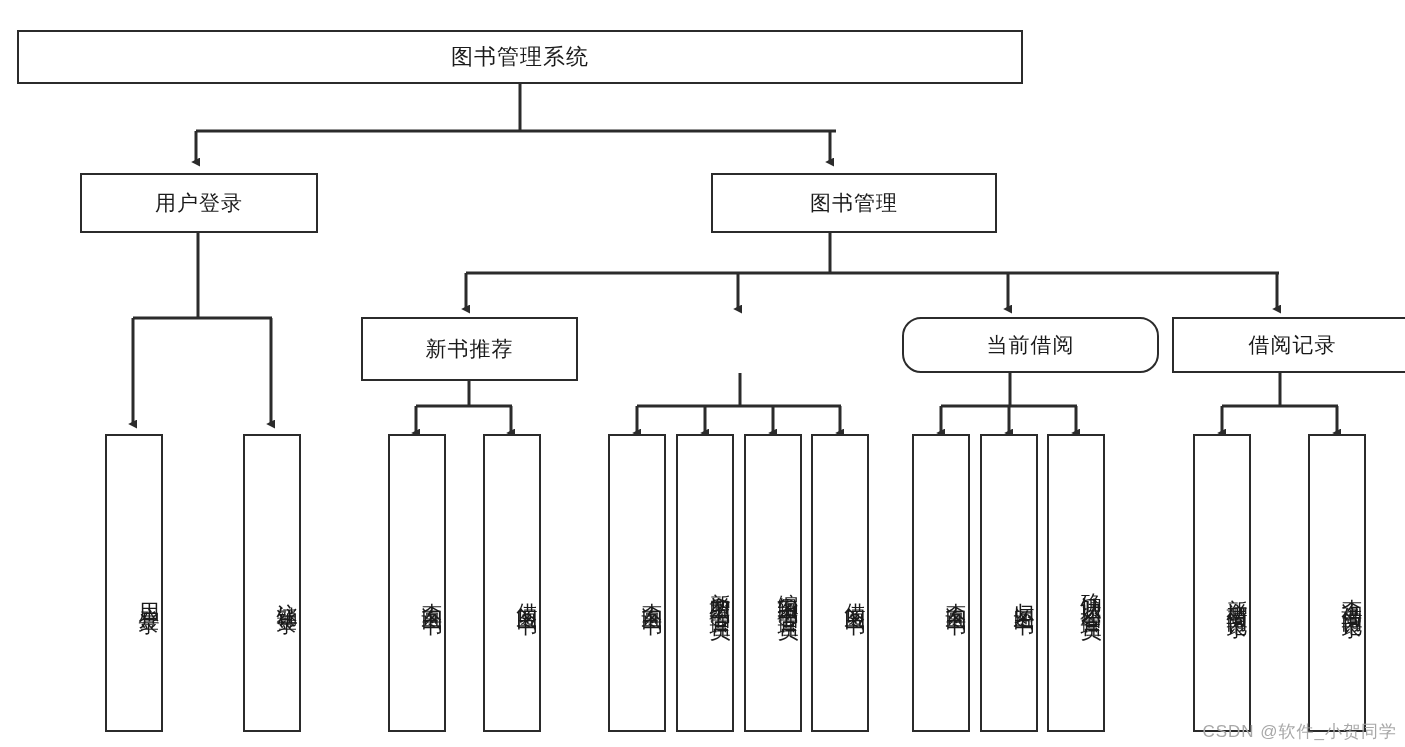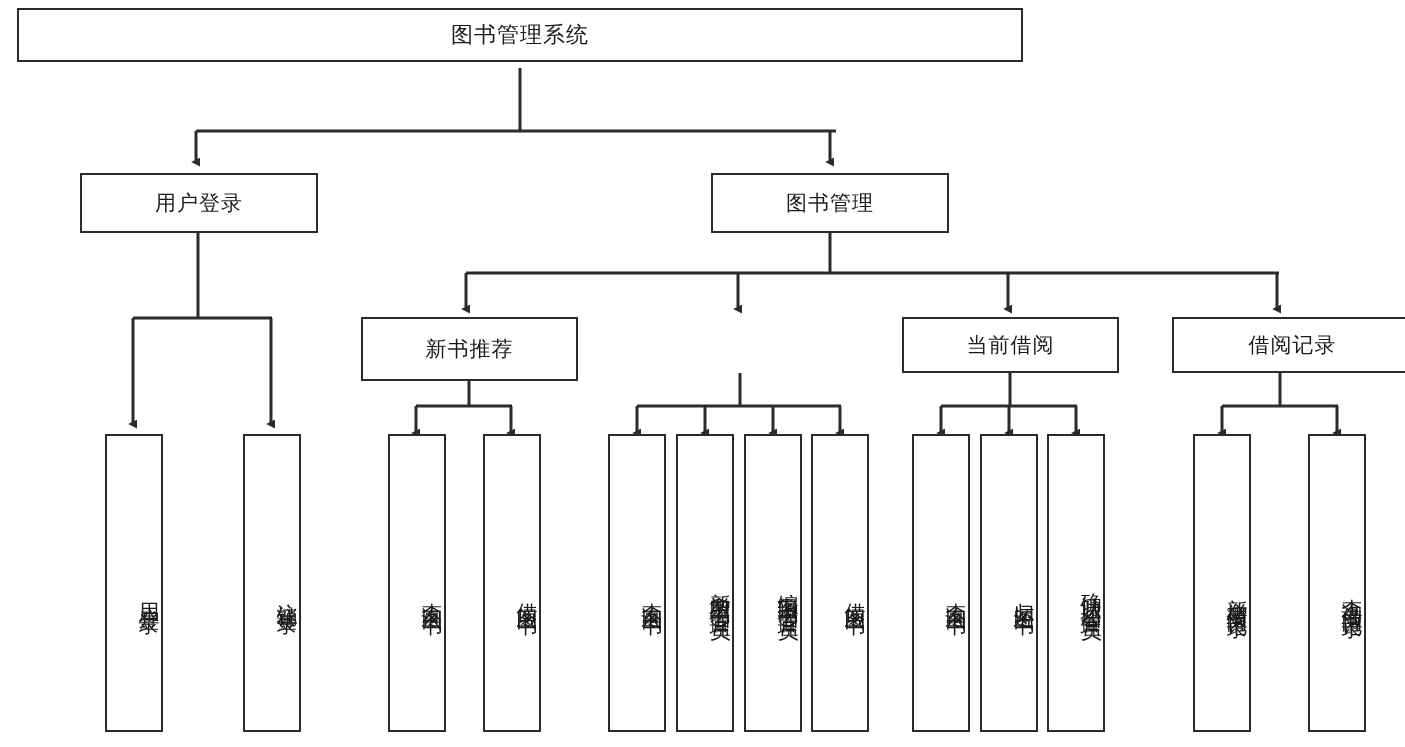--- a/index.html
+++ b/index.html
@@ -118,27 +118,27 @@
       <path d="M1009,406 L1009,433" marker-end="url(#arrow)"></path>
       <path d="M1076,406 L1076,433" marker-end="url(#arrow)"></path>
 
       <path d="M1280,373 L1280,406"></path>
       <path d="M1222,406 L1338,406"></path>
       <path d="M1222,406 L1222,433" marker-end="url(#arrow)"></path>
       <path d="M1337,406 L1337,433" marker-end="url(#arrow)"></path>
     </g>
   </svg>
 
-  <div class="node root horiz" style="left:17px; top:8px; width:1006px; height:54px;">图书管理系统</div>
+  <div class="node root horiz" style="left:17px; top:30px; width:1006px; height:54px;">图书管理系统</div>
 
   <div class="node horiz" style="left:80px; top:173px; width:238px; height:60px;">用户登录</div>
-  <div class="node horiz" style="left:711px; top:173px; width:238px; height:60px;">图书管理</div>
+  <div class="node horiz" style="left:711px; top:173px; width:286px; height:60px;">图书管理</div>
 
   <div class="node horiz" style="left:361px; top:317px; width:217px; height:64px;">新书推荐</div>
-  <div class="node horiz" style="left:902px; top:317px; width:217px; height:56px;">当前借阅</div>
+  <div class="node horiz" style="left:902px; top:317px; width:257px; height:56px;border-radius:19px;">当前借阅</div>
   <div class="node horiz" style="left:1172px; top:317px; width:241px; height:56px;">借阅记录</div>
 
   <div class="node vert" style="left:105px; top:434px; width:58px; height:298px;">
     <span class="vlabel">用户登录</span>
   </div>
   <div class="node vert" style="left:243px; top:434px; width:58px; height:298px;">
     <span class="vlabel">注销登录</span>
   </div>
 
   <div class="node vert" style="left:388px; top:434px; width:58px; height:298px;">
@@ -171,14 +171,15 @@
     <span class="vlabel">确认归还（管理员）</span>
   </div>
 
   <div class="node vert" style="left:1193px; top:434px; width:58px; height:298px;">
     <span class="vlabel">新增借阅记录</span>
   </div>
   <div class="node vert" style="left:1308px; top:434px; width:58px; height:298px;">
     <span class="vlabel">查询借阅记录</span>
   </div>
 
+  <div class="watermark">CSDN @软件_小贺同学</div>
 
 </div>
 
 </body></html>

